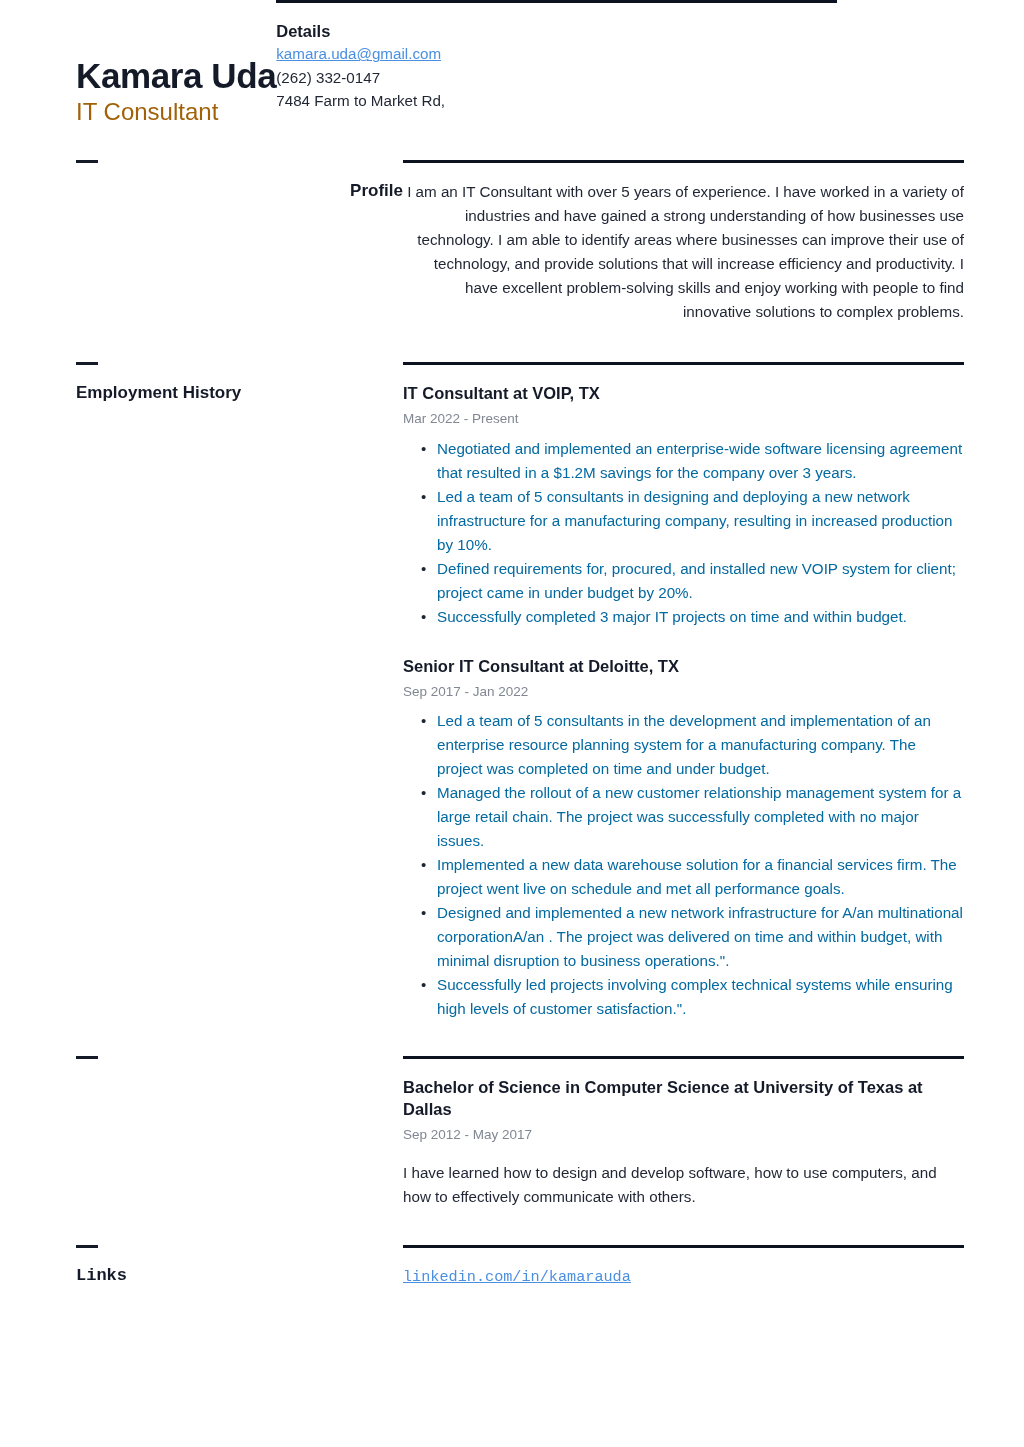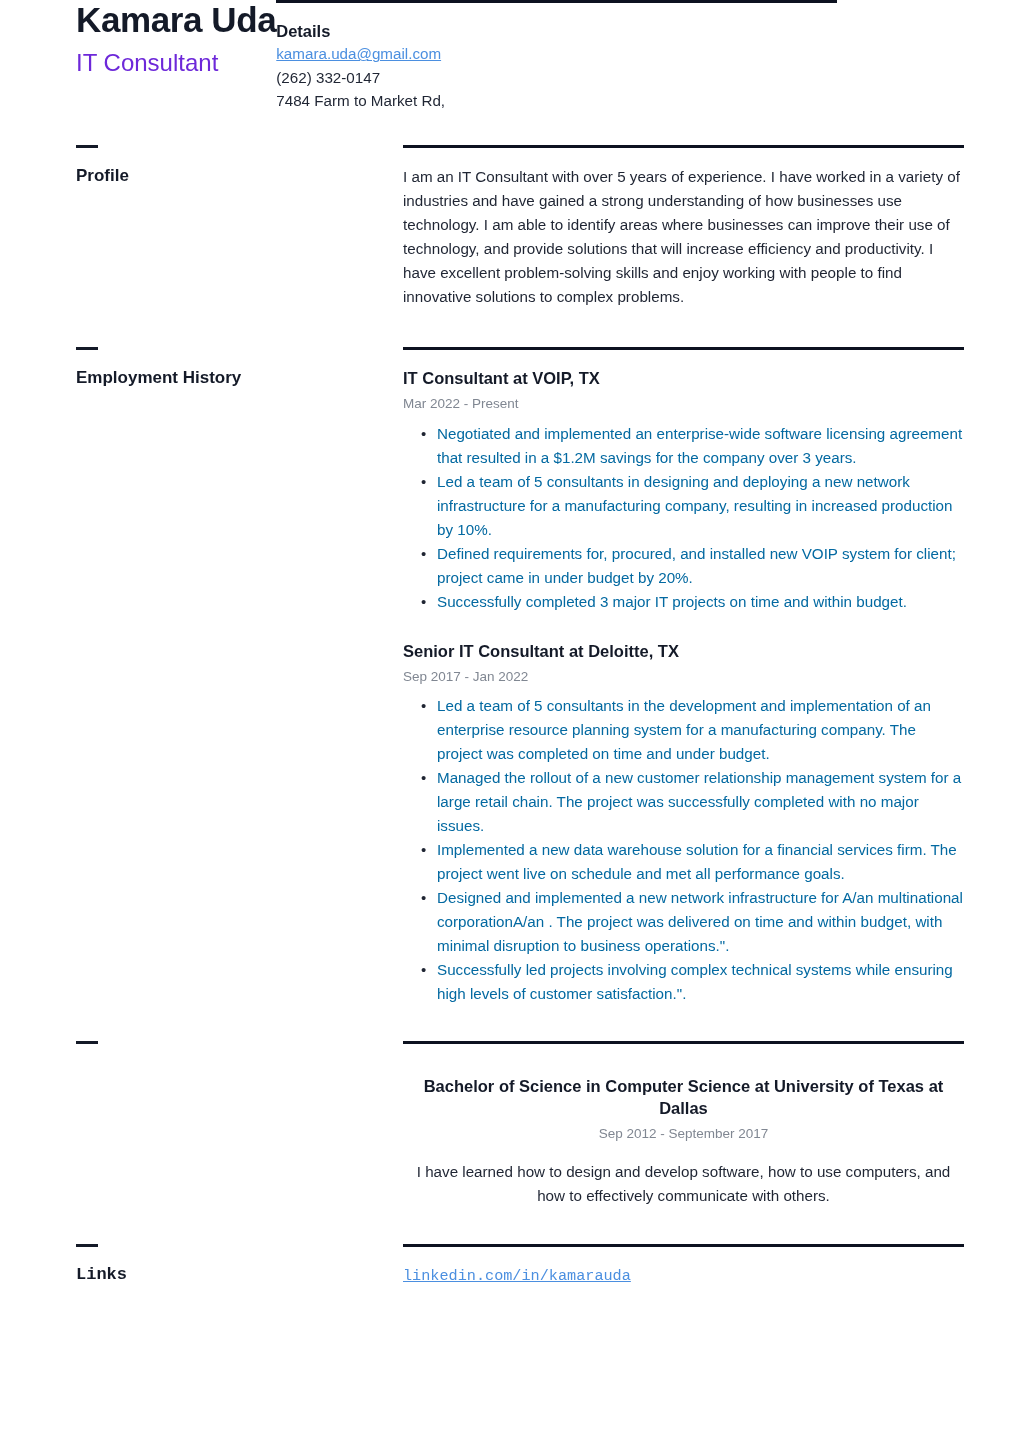--- a/index.html
+++ b/index.html
@@ -25,36 +25,37 @@
   }
 
   
   .header {
     display: flex;
     align-items: flex-start;
   }
   .header-left {
     width: 328px;
     padding-left: 76px;
+    padding-top: 56px;
   }
   .name {
     font-size: 35px;
     font-weight: bold;
     letter-spacing: -0.4px;
     color: #141a28;
     line-height: 1.15;
     margin: 0;
     white-space: nowrap;
   }
   .job-title {
     font-size: 24px;
     font-weight: normal;
-    color: #6d28d9;
+    color: #a16207;
     line-height: 1.3;
-    margin-top: 7px;
+    margin-top: 0;
   }
 
   .header-right {
     width: 100%;
     padding-right: 60px;
   }
 
   
   .section {
     display: flex;
@@ -151,21 +152,21 @@
     font-size: 15.2px;
     line-height: 23px;
     color: #1f2533;
   }
 
   .job { margin-top: 0; }
   .job + .job { margin-top: 27px; }
   .edu-desc { margin-top: 18px; }
 
   
-  .sp-profile  { margin-top: 33px; }
+  .sp-profile  { margin-top: 33px; text-align: right; }
   .sp-emp      { margin-top: 38px; }
   .sp-edu      { margin-top: 35px; }
   .sp-links    { margin-top: 36px; font-family: Liberation Mono, monospace; }
 </style>
 </head>
 <body>
 
 <div class="page">
 
   <div class="header">
@@ -230,23 +231,23 @@
       </div>
     </div>
   </div>
 
   <div class="section sp-edu">
     <div class="col-left">
       <div class="side-dash"></div>
     </div>
     <div class="col-right">
       <div class="rule"></div>
-      <div style="margin-top:32px;text-align:center;">
+      <div style="margin-top:18px;">
         <div class="block-heading">Bachelor of Science in Computer Science at University of Texas at Dallas</div>
-        <div class="block-sub">Sep 2012 - September 2017</div>
+        <div class="block-sub">Sep 2012 - May 2017</div>
         <p class="body-text edu-desc">I have learned how to design and develop software, how to use computers, and how to effectively communicate with others.</p>
       </div>
     </div>
   </div>
 
   <div class="section sp-links">
     <div class="col-left">
       <div class="side-dash"></div>
       <div class="side-label">Links</div>
     </div>

